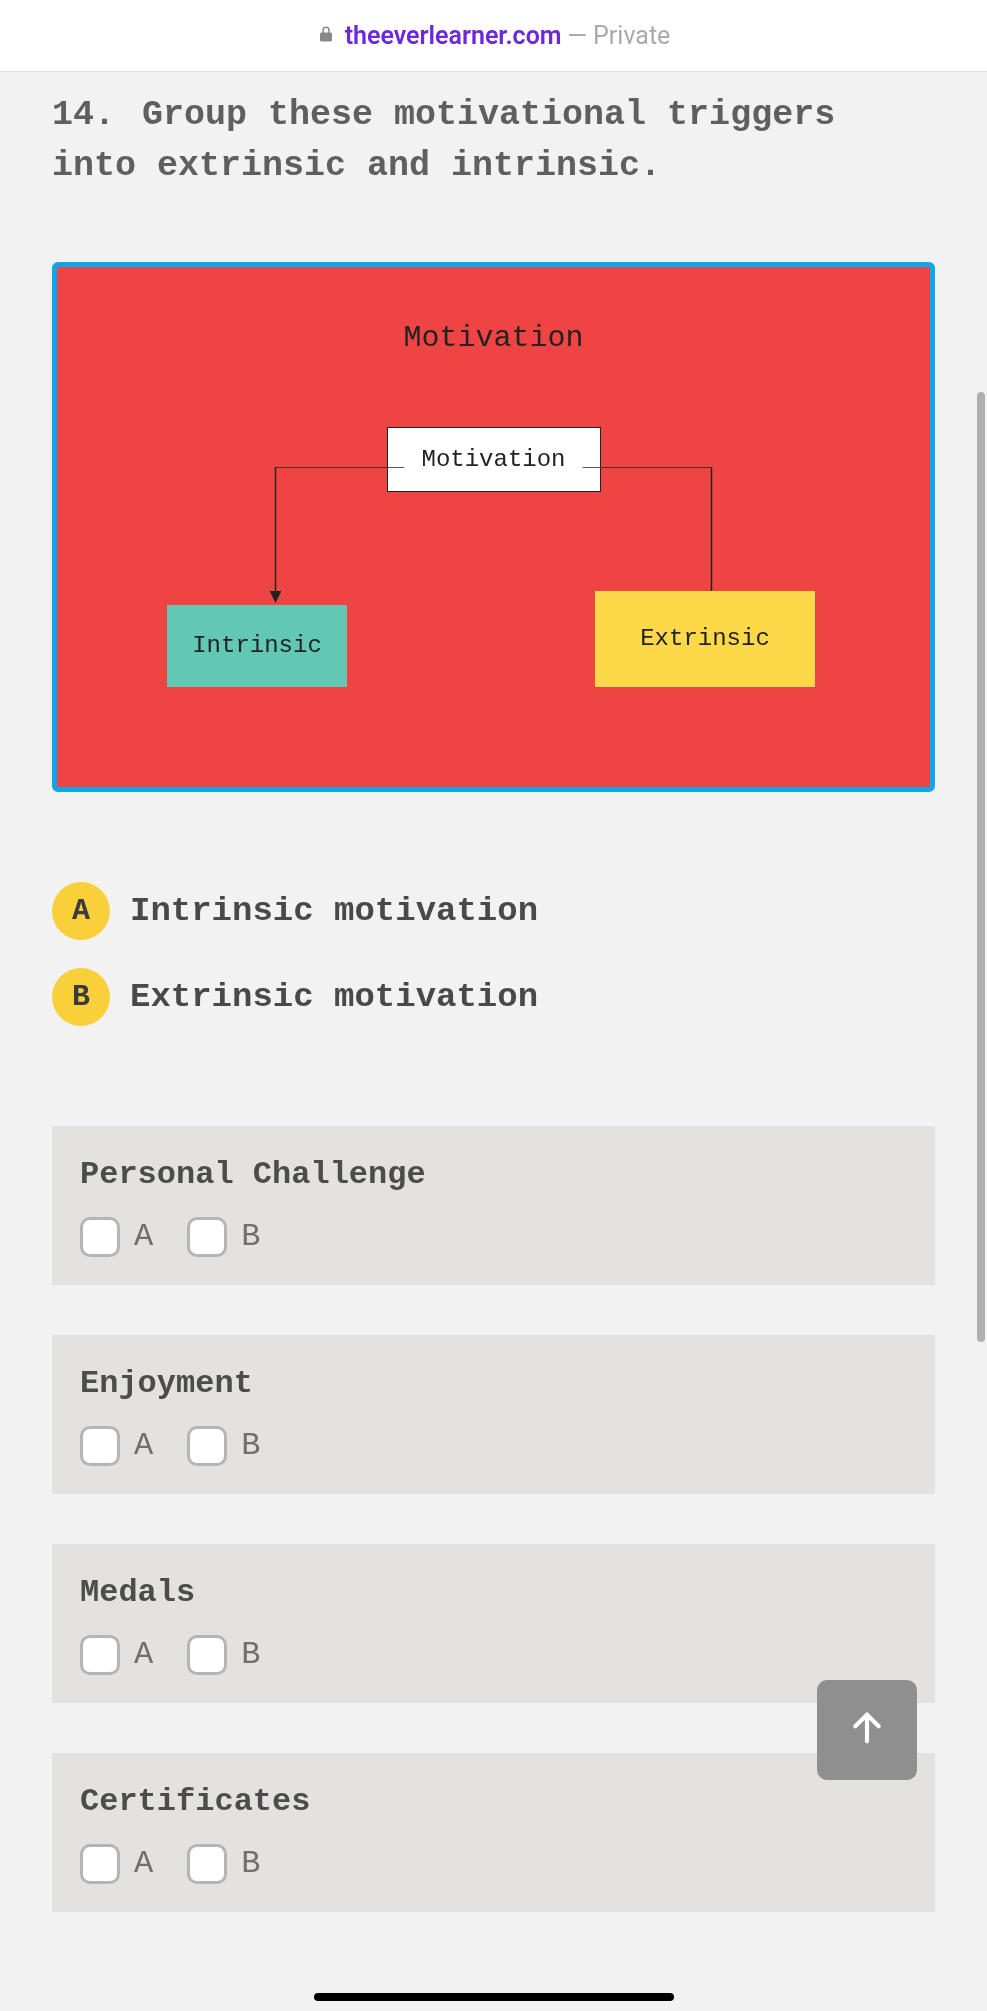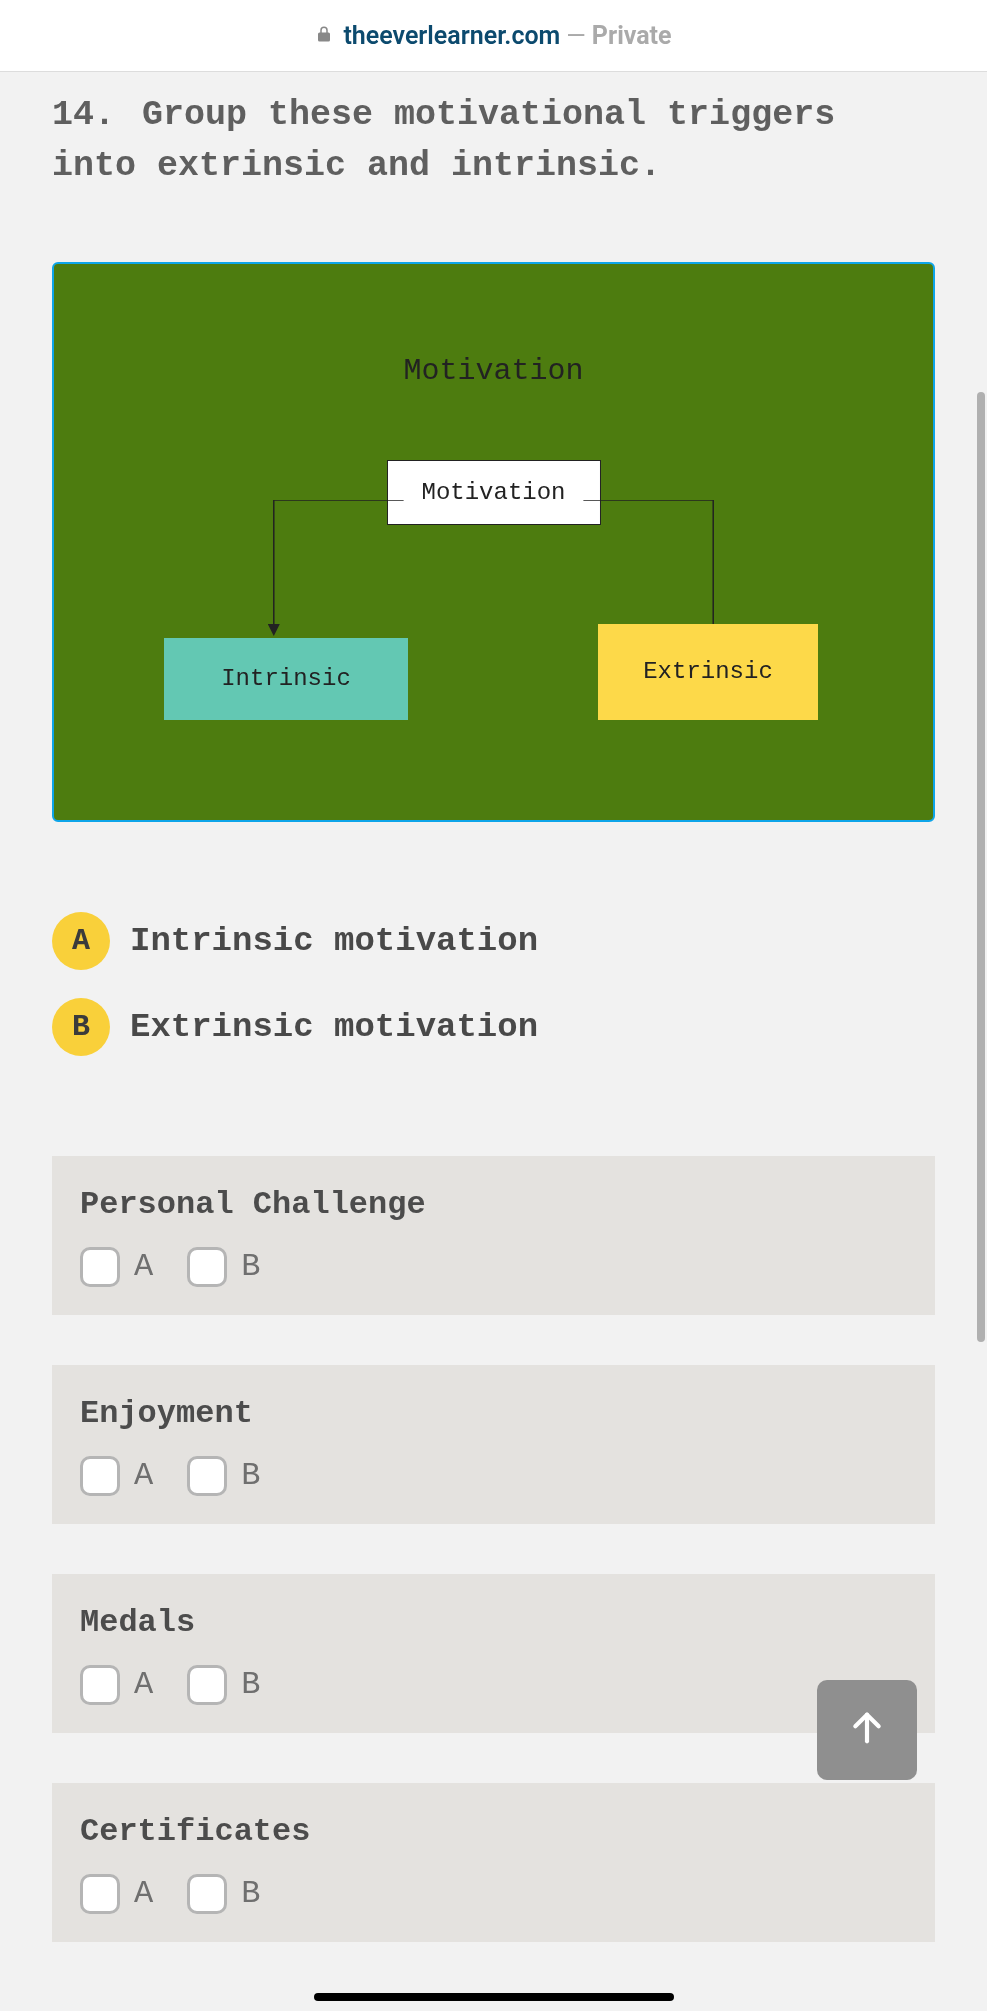--- a/index.html
+++ b/index.html
@@ -19,40 +19,40 @@
       justify-content: center;
       border-bottom: 1px solid #ddd;
       font-size: 25px;
     }
     .lock-icon {
       width: 18px;
       height: 20px;
       margin-right: 10px;
       color: #888;
     }
-    .url-domain { font-weight: 600; color: #0c4a6e; }
+    .url-domain { font-weight: 600; color: #6d28d9; }
     .url-sep { color: #aaa; margin: 0 6px; font-weight: 400; }
-    .url-mode { color: #aaa; font-weight: 700; }
+    .url-mode { color: #aaa; font-weight: 400; }
     .content {
       padding: 18px 52px 0 52px;
       font-family: Liberation Mono, monospace;
     }
     .question-title {
       font-size: 35px;
       font-weight: 700;
       color: #5f5f5f;
       line-height: 1.45;
       margin-bottom: 70px;
     }
     .q-number { margin-right: 6px; }
     .diagram-box {
-      background: #4d7c0f;
-      border: 2px solid #0ea5e9;
+      background: #ef4444;
+      border: 5px solid #0ea5e9;
       border-radius: 6px;
-      padding: 90px 60px 100px 60px;
+      padding: 54px 60px 100px 60px;
       margin-bottom: 90px;
       position: relative;
     }
     .diagram-title {
       text-align: center;
       font-size: 30px;
       color: #222;
       margin-bottom: 72px;
       font-weight: 400;
     }
@@ -68,21 +68,21 @@
       border: 1px solid #222;
       background: #fff;
       padding: 18px 34px;
       font-size: 24px;
       color: #222;
     }
     .intrinsic-node {
       position: absolute;
       bottom: 0;
       left: 50px;
-      width: 244px;
+      width: 180px;
       height: 82px;
       background: #63c8b3;
       display: flex;
       align-items: center;
       justify-content: center;
       font-size: 24px;
       color: #222;
     }
     .extrinsic-node {
       position: absolute;

